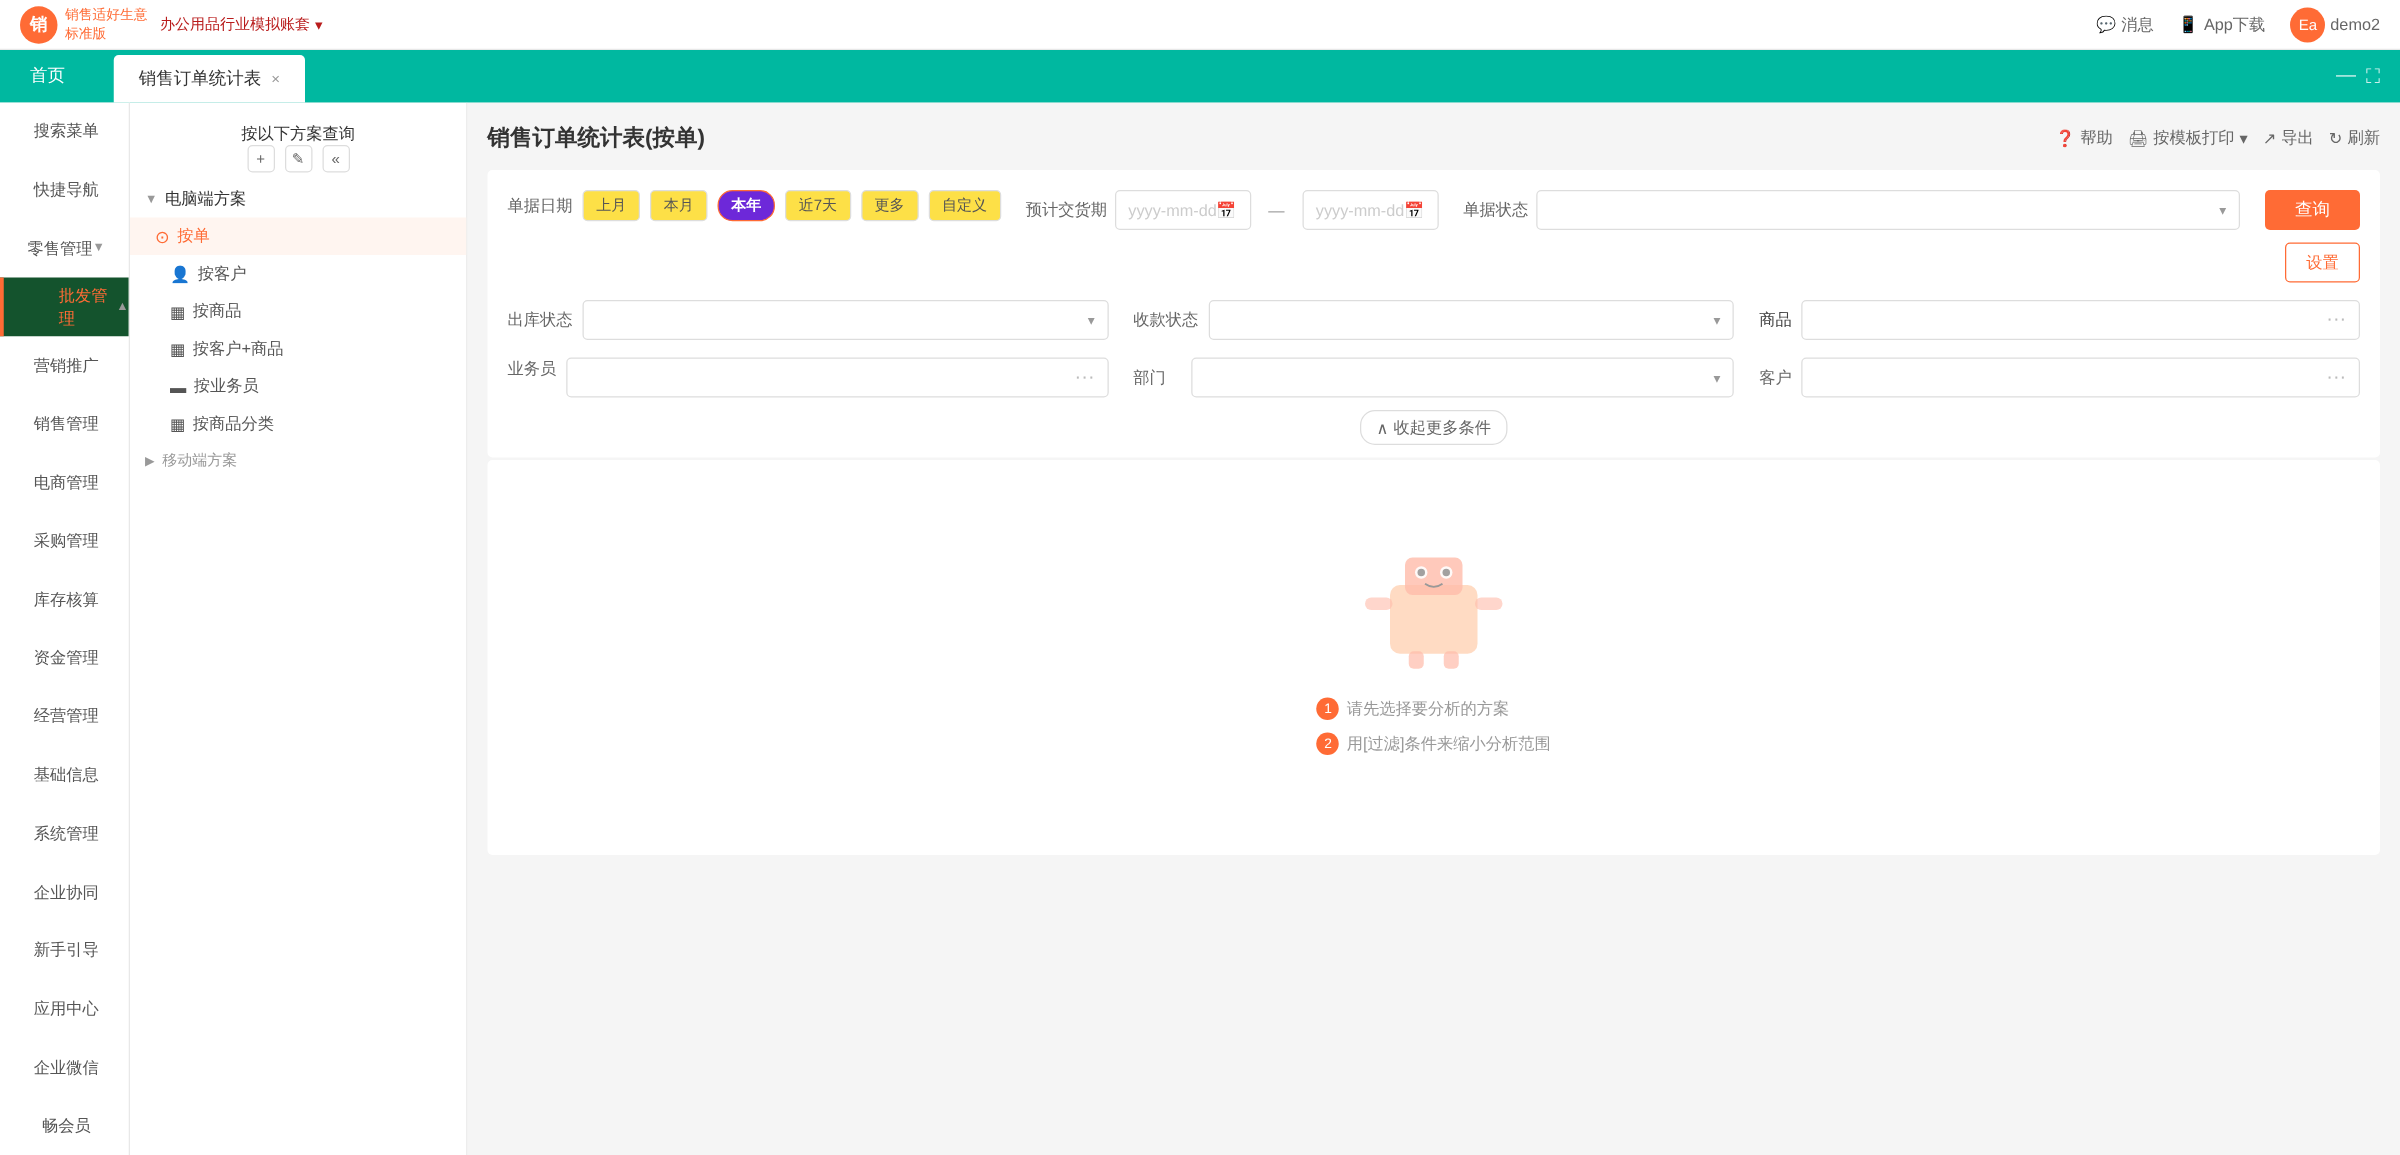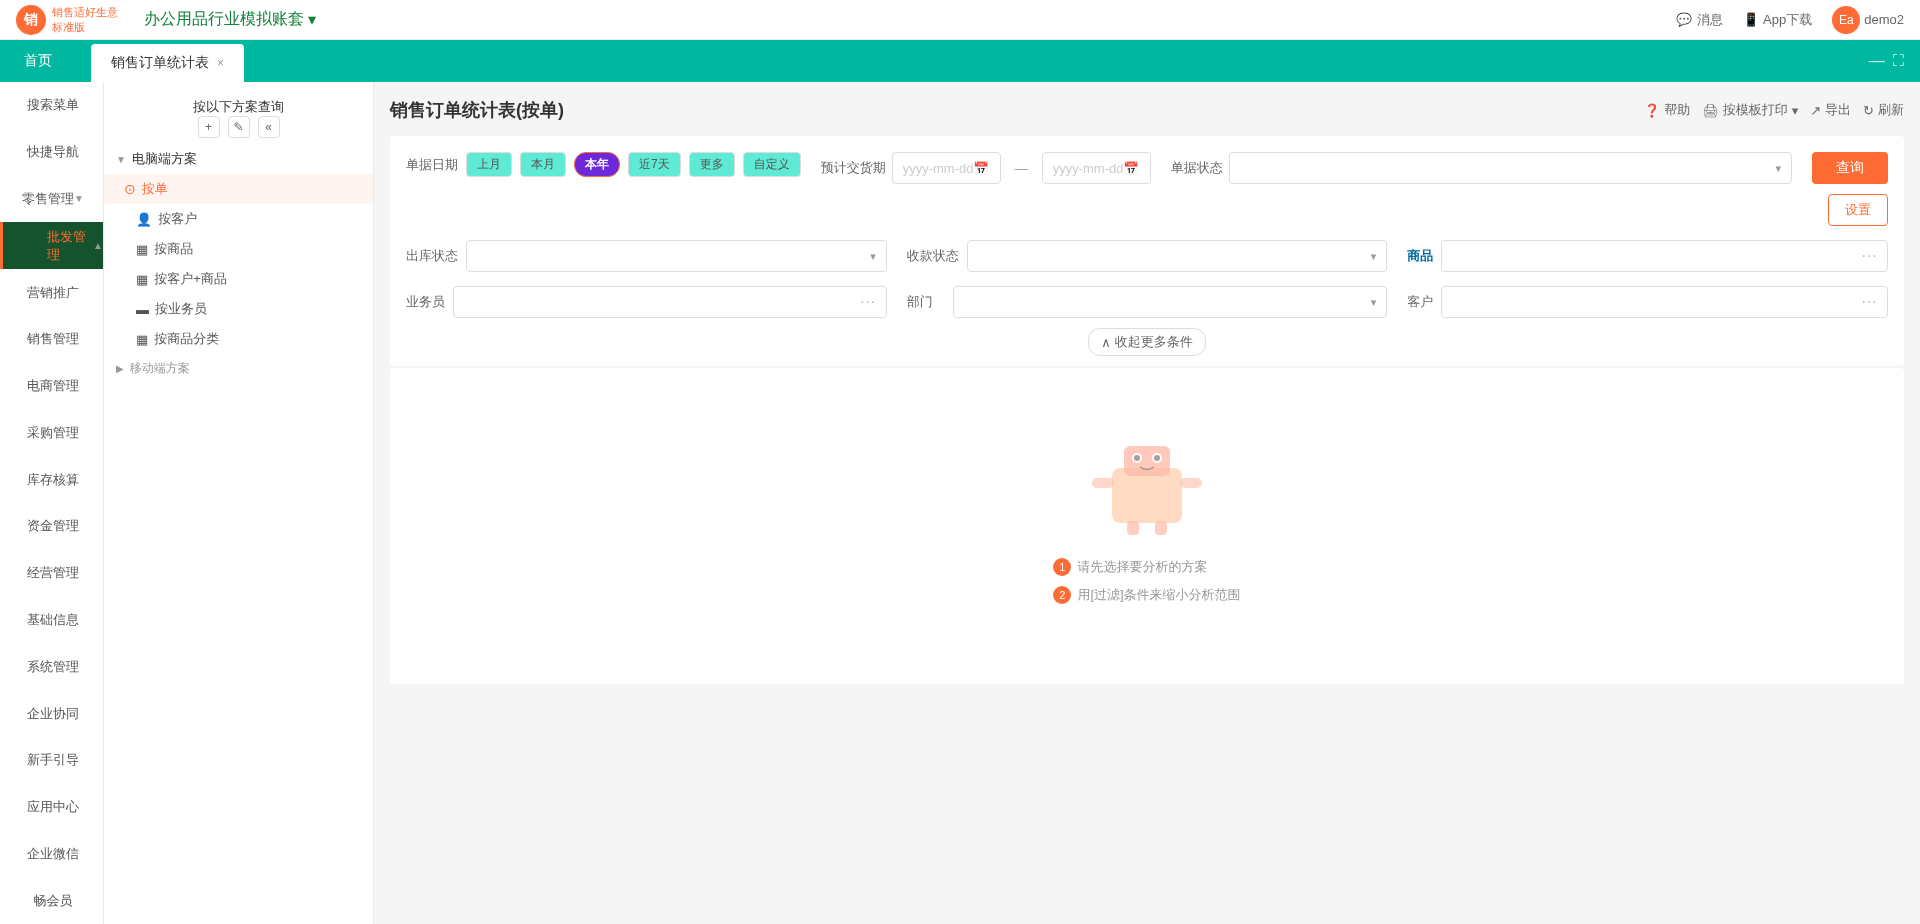--- a/index.html
+++ b/index.html
@@ -4,21 +4,21 @@
   <style>
     * { margin: 0; padding: 0; box-sizing: border-box; }
     body { font-family: 'Microsoft YaHei', '微软雅黑', sans-serif; font-size: 13px; background: #f5f5f5; color: #333; width: 1920px; height: 924px; overflow: hidden; display: flex; flex-direction: column; }
 
     
     .top-bar { height: 40px; background: #fff; display: flex; align-items: center; justify-content: space-between; padding: 0 16px; border-bottom: 1px solid #e8e8e8; flex-shrink: 0; }
     .top-bar-left { display: flex; align-items: center; gap: 10px; }
     .logo-area { display: flex; align-items: center; gap: 6px; }
     .logo-icon { width: 30px; height: 30px; background: #ff6b35; border-radius: 50%; display: flex; align-items: center; justify-content: center; color: #fff; font-size: 14px; font-weight: bold; }
     .logo-text { font-size: 11px; color: #ff6b35; line-height: 1.3; }
-    .top-bar-title { font-size: 16px; color: #15803d; display: flex; align-items: center; gap: 4px; margin-left: 16px; }
+    .top-bar-title { font-size: 12px; color: #b91c1c; display: flex; align-items: center; gap: 4px; }
     .top-bar-right { display: flex; align-items: center; gap: 20px; }
     .top-bar-item { display: flex; align-items: center; gap: 4px; color: #666; font-size: 13px; cursor: pointer; }
     .avatar { width: 28px; height: 28px; border-radius: 50%; background: #ff6b35; display: flex; align-items: center; justify-content: center; color: #fff; font-size: 12px; }
 
     
     .tab-bar { height: 42px; background: #00b8a0; display: flex; align-items: center; padding: 0 0; flex-shrink: 0; gap: 15px; }
     .tab-item { height: 42px; display: flex; align-items: center; padding: 0 20px; color: #fff; font-size: 14px; cursor: pointer; position: relative; }
     .tab-item.home { padding: 0 24px; }
     .tab-item.active { background: #fff; color: #333; border-radius: 4px 4px 0 0; margin-top: 4px; height: 38px; }
     .tab-item .tab-close { margin-left: 8px; font-size: 12px; color: #999; cursor: pointer; }
@@ -50,21 +50,21 @@
     .tree-section-title .arrow { font-size: 10px; }
     .tree-child-item { padding: 6px 12px 6px 32px; cursor: pointer; display: flex; align-items: center; gap: 6px; color: #555; font-size: 13px; }
     .pc-section-title { display: flex; align-items: center; gap: 6px; padding: 6px 12px; font-size: 13px; color: #333; }
 
     
     .right-main { flex: 1; overflow-y: auto; background: #f5f5f5; padding: 16px; }
     .page-header { display: flex; align-items: center; justify-content: space-between; margin-bottom: 14px; }
     .page-title { font-size: 18px; font-weight: 600; color: #333; }
     .page-actions { display: flex; align-items: center; gap: 12px; }
     .page-action-item { display: flex; align-items: center; gap: 4px; font-size: 13px; color: #666; cursor: pointer; }
-    .date-btn { padding: 3px 10px; border: 1px solid #ddd; border-radius: 4px; background: #5eead4; color: #555; font-size: 12px; cursor: pointer; }
+    .date-btn { padding: 3px 10px; border: 1px solid #ddd; border-radius: 4px; background: #fde047; color: #555; font-size: 12px; cursor: pointer; }
     .date-btn.active { background: #6d28d9; border-color: #ff6b35; color: #fff; border-radius: 12px; font-weight: bold; }
     .filter-select { flex: 1; height: 32px; border: 1px solid #ddd; border-radius: 4px; padding: 0 10px; font-size: 13px; color: #333; background: #fff; display: flex; align-items: center; justify-content: space-between; cursor: pointer; position: relative; }
     .filter-input { flex: 1; height: 32px; border: 1px solid #ddd; border-radius: 4px; padding: 0 10px; font-size: 13px; color: #999; background: #fff; display: flex; align-items: center; justify-content: space-between; cursor: pointer; }
     .filter-input-placeholder { color: #ccc; font-size: 13px; }
     .chevron-down { color: #999; font-size: 11px; }
     .date-input { flex: 1; height: 32px; border: 1px solid #ddd; border-radius: 4px; padding: 0 10px; font-size: 13px; color: #ccc; background: #fff; display: flex; align-items: center; justify-content: space-between; cursor: pointer; max-width: 160px; }
     .date-separator { padding: 0 8px; color: #999; }
     .filter-dots { color: #bbb; font-size: 16px; cursor: pointer; margin-left: 4px; }
 
     
@@ -310,30 +310,30 @@
             </div>
           </div>
           <div style="display:flex; align-items:center; gap:8px;">
             <span style="color:#666; font-size:13px; white-space:nowrap;">收款状态</span>
             <div class="filter-select" style="flex:1;">
               <span></span>
               <span class="chevron-down">▾</span>
             </div>
           </div>
           <div style="display:flex; align-items:center; gap:8px;">
-            <span style="color:#0369a1; font-size:13px; white-space:nowrap;font-weight:bold;">商品</span>
+            <span style="color:#404040; font-size:13px; white-space:nowrap;">商品</span>
             <div class="filter-input" style="flex:1;">
               <span></span>
               <span class="filter-dots">···</span>
             </div>
           </div>
         </div>
 
         <div style="display:grid; grid-template-columns:1fr 1fr 1fr; gap:20px; margin-bottom:0;">
-          <div style="display:flex; align-items:center; gap:8px;">
+          <div style="display:flex; align-items:flex-start; gap:8px;">
             <span style="color:#666; font-size:13px; white-space:nowrap;">业务员</span>
             <div class="filter-input" style="flex:1;">
               <span></span>
               <span class="filter-dots">···</span>
             </div>
           </div>
           <div style="display:flex; align-items:center; gap:20px;">
             <span style="color:#666; font-size:13px; white-space:nowrap;">部门</span>
             <div class="filter-select" style="flex:1;">
               <span></span>

